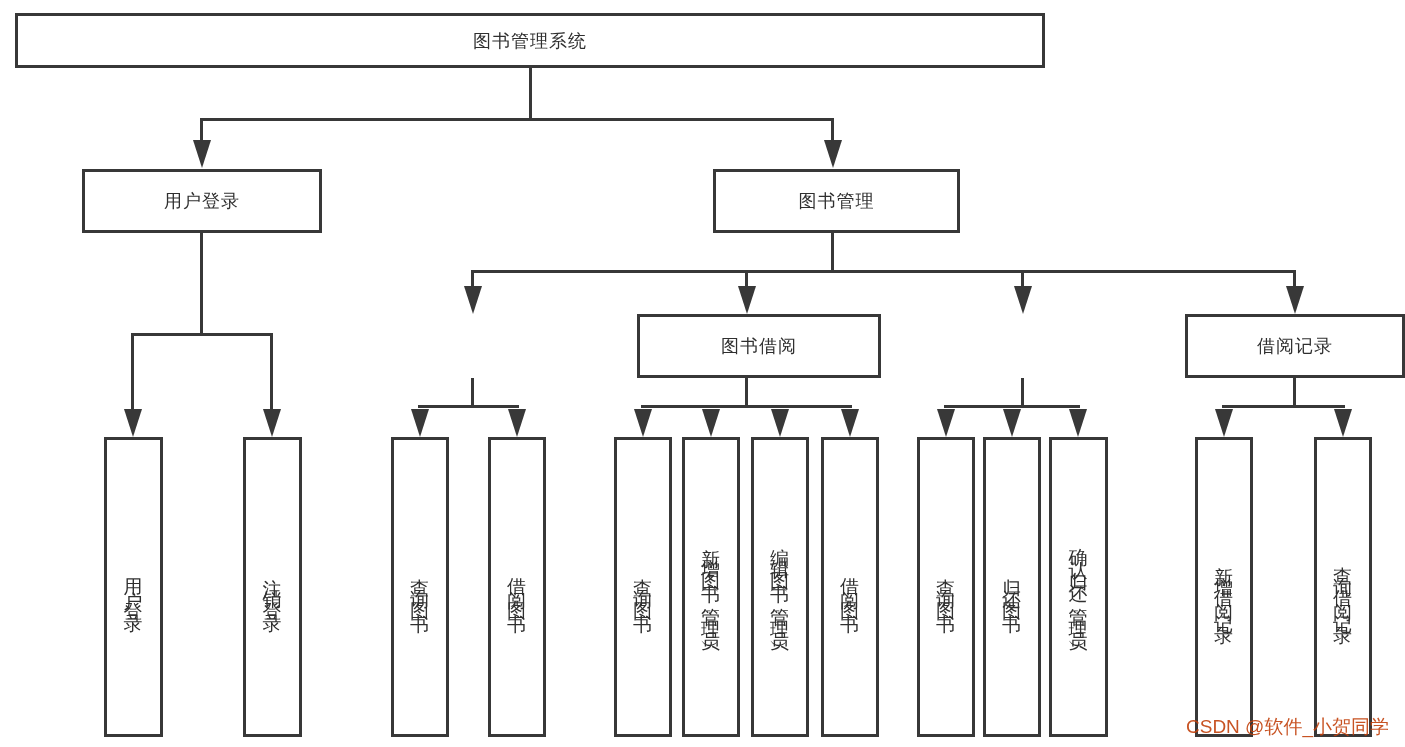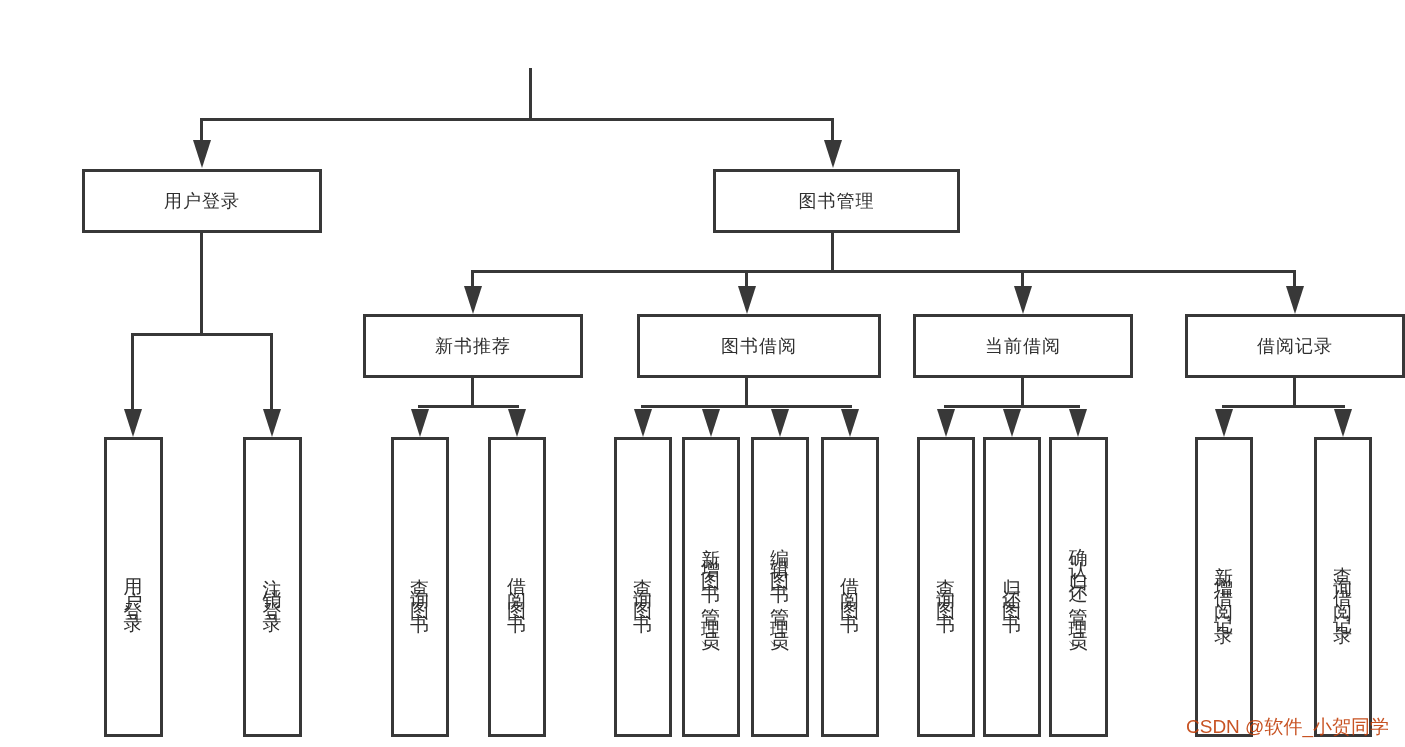--- a/index.html
+++ b/index.html
@@ -44,20 +44,23 @@
     color:#c2410c;
     opacity:0.9;
     white-space:nowrap;
   }
 </style>
 </head>
 <body>
 
 <div id="stage">
 
+  <div class="box" style="left:15px;top:13px;width:1030px;height:55px;">
+    <span>图书管理系统</span>
+  </div>
 
   <div class="vline" style="left:529px;top:68px;height:52px;"></div>
   <div class="hline" style="left:201px;top:118px;width:633px;"></div>
   <div class="vline" style="left:200px;top:118px;height:26px;"></div>
   <div class="arrow" style="left:193px;top:140px;"></div>
   <div class="vline" style="left:831px;top:118px;height:26px;"></div>
   <div class="arrow" style="left:824px;top:140px;"></div>
 
   <div class="box" style="left:82px;top:169px;width:240px;height:64px;">
     <span>用户登录</span>
@@ -77,28 +80,22 @@
   <div class="hline" style="left:471px;top:270px;width:825px;"></div>
   <div class="vline" style="left:471px;top:270px;height:18px;"></div>
   <div class="arrow" style="left:464px;top:286px;"></div>
   <div class="vline" style="left:745px;top:270px;height:18px;"></div>
   <div class="arrow" style="left:738px;top:286px;"></div>
   <div class="vline" style="left:1021px;top:270px;height:18px;"></div>
   <div class="arrow" style="left:1014px;top:286px;"></div>
   <div class="vline" style="left:1293px;top:270px;height:18px;"></div>
   <div class="arrow" style="left:1286px;top:286px;"></div>
 
-  <div class="box" style="left:363px;top:314px;width:220px;height:64px;">
-    <span>新书推荐</span>
-  </div>
   <div class="box" style="left:637px;top:314px;width:244px;height:64px;">
     <span>图书借阅</span>
-  </div>
-  <div class="box" style="left:913px;top:314px;width:220px;height:64px;">
-    <span>当前借阅</span>
   </div>
   <div class="box" style="left:1185px;top:314px;width:220px;height:64px;">
     <span>借阅记录</span>
   </div>
 
   <div class="vline" style="left:471px;top:378px;height:30px;"></div>
   <div class="hline" style="left:418px;top:405px;width:101px;"></div>
   <div class="arrow" style="left:411px;top:409px;"></div>
   <div class="arrow" style="left:508px;top:409px;"></div>
 

